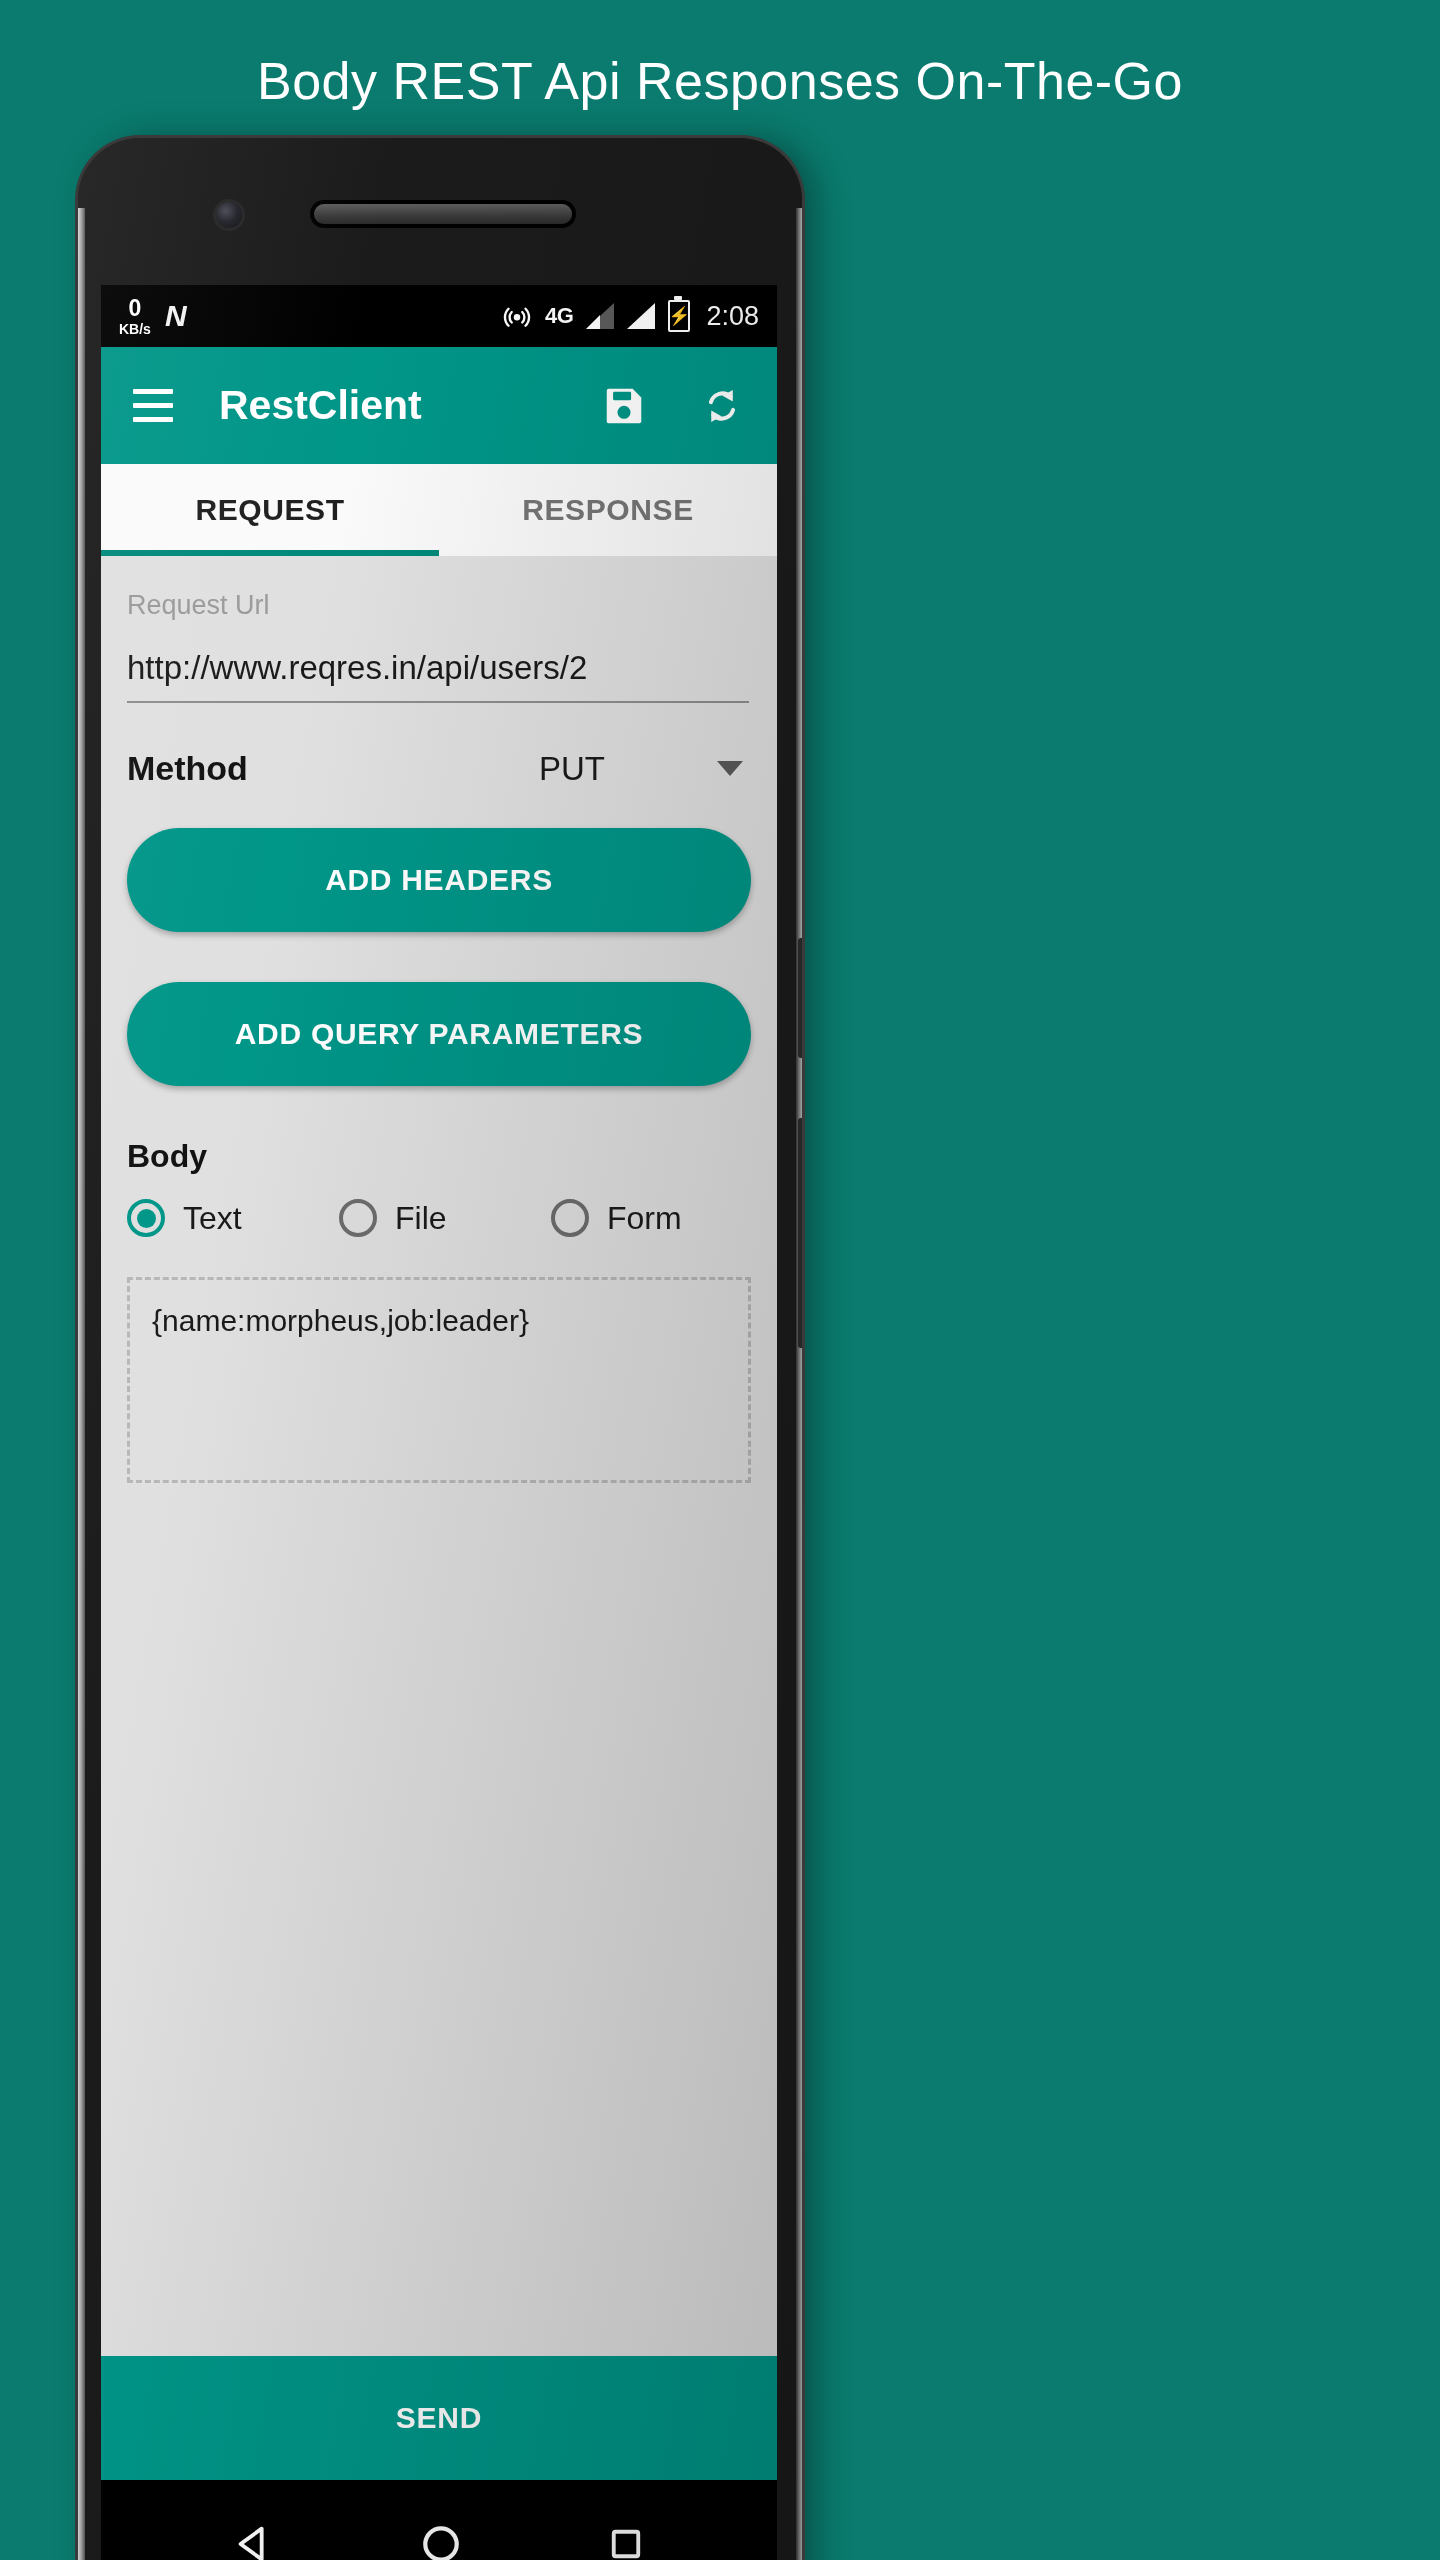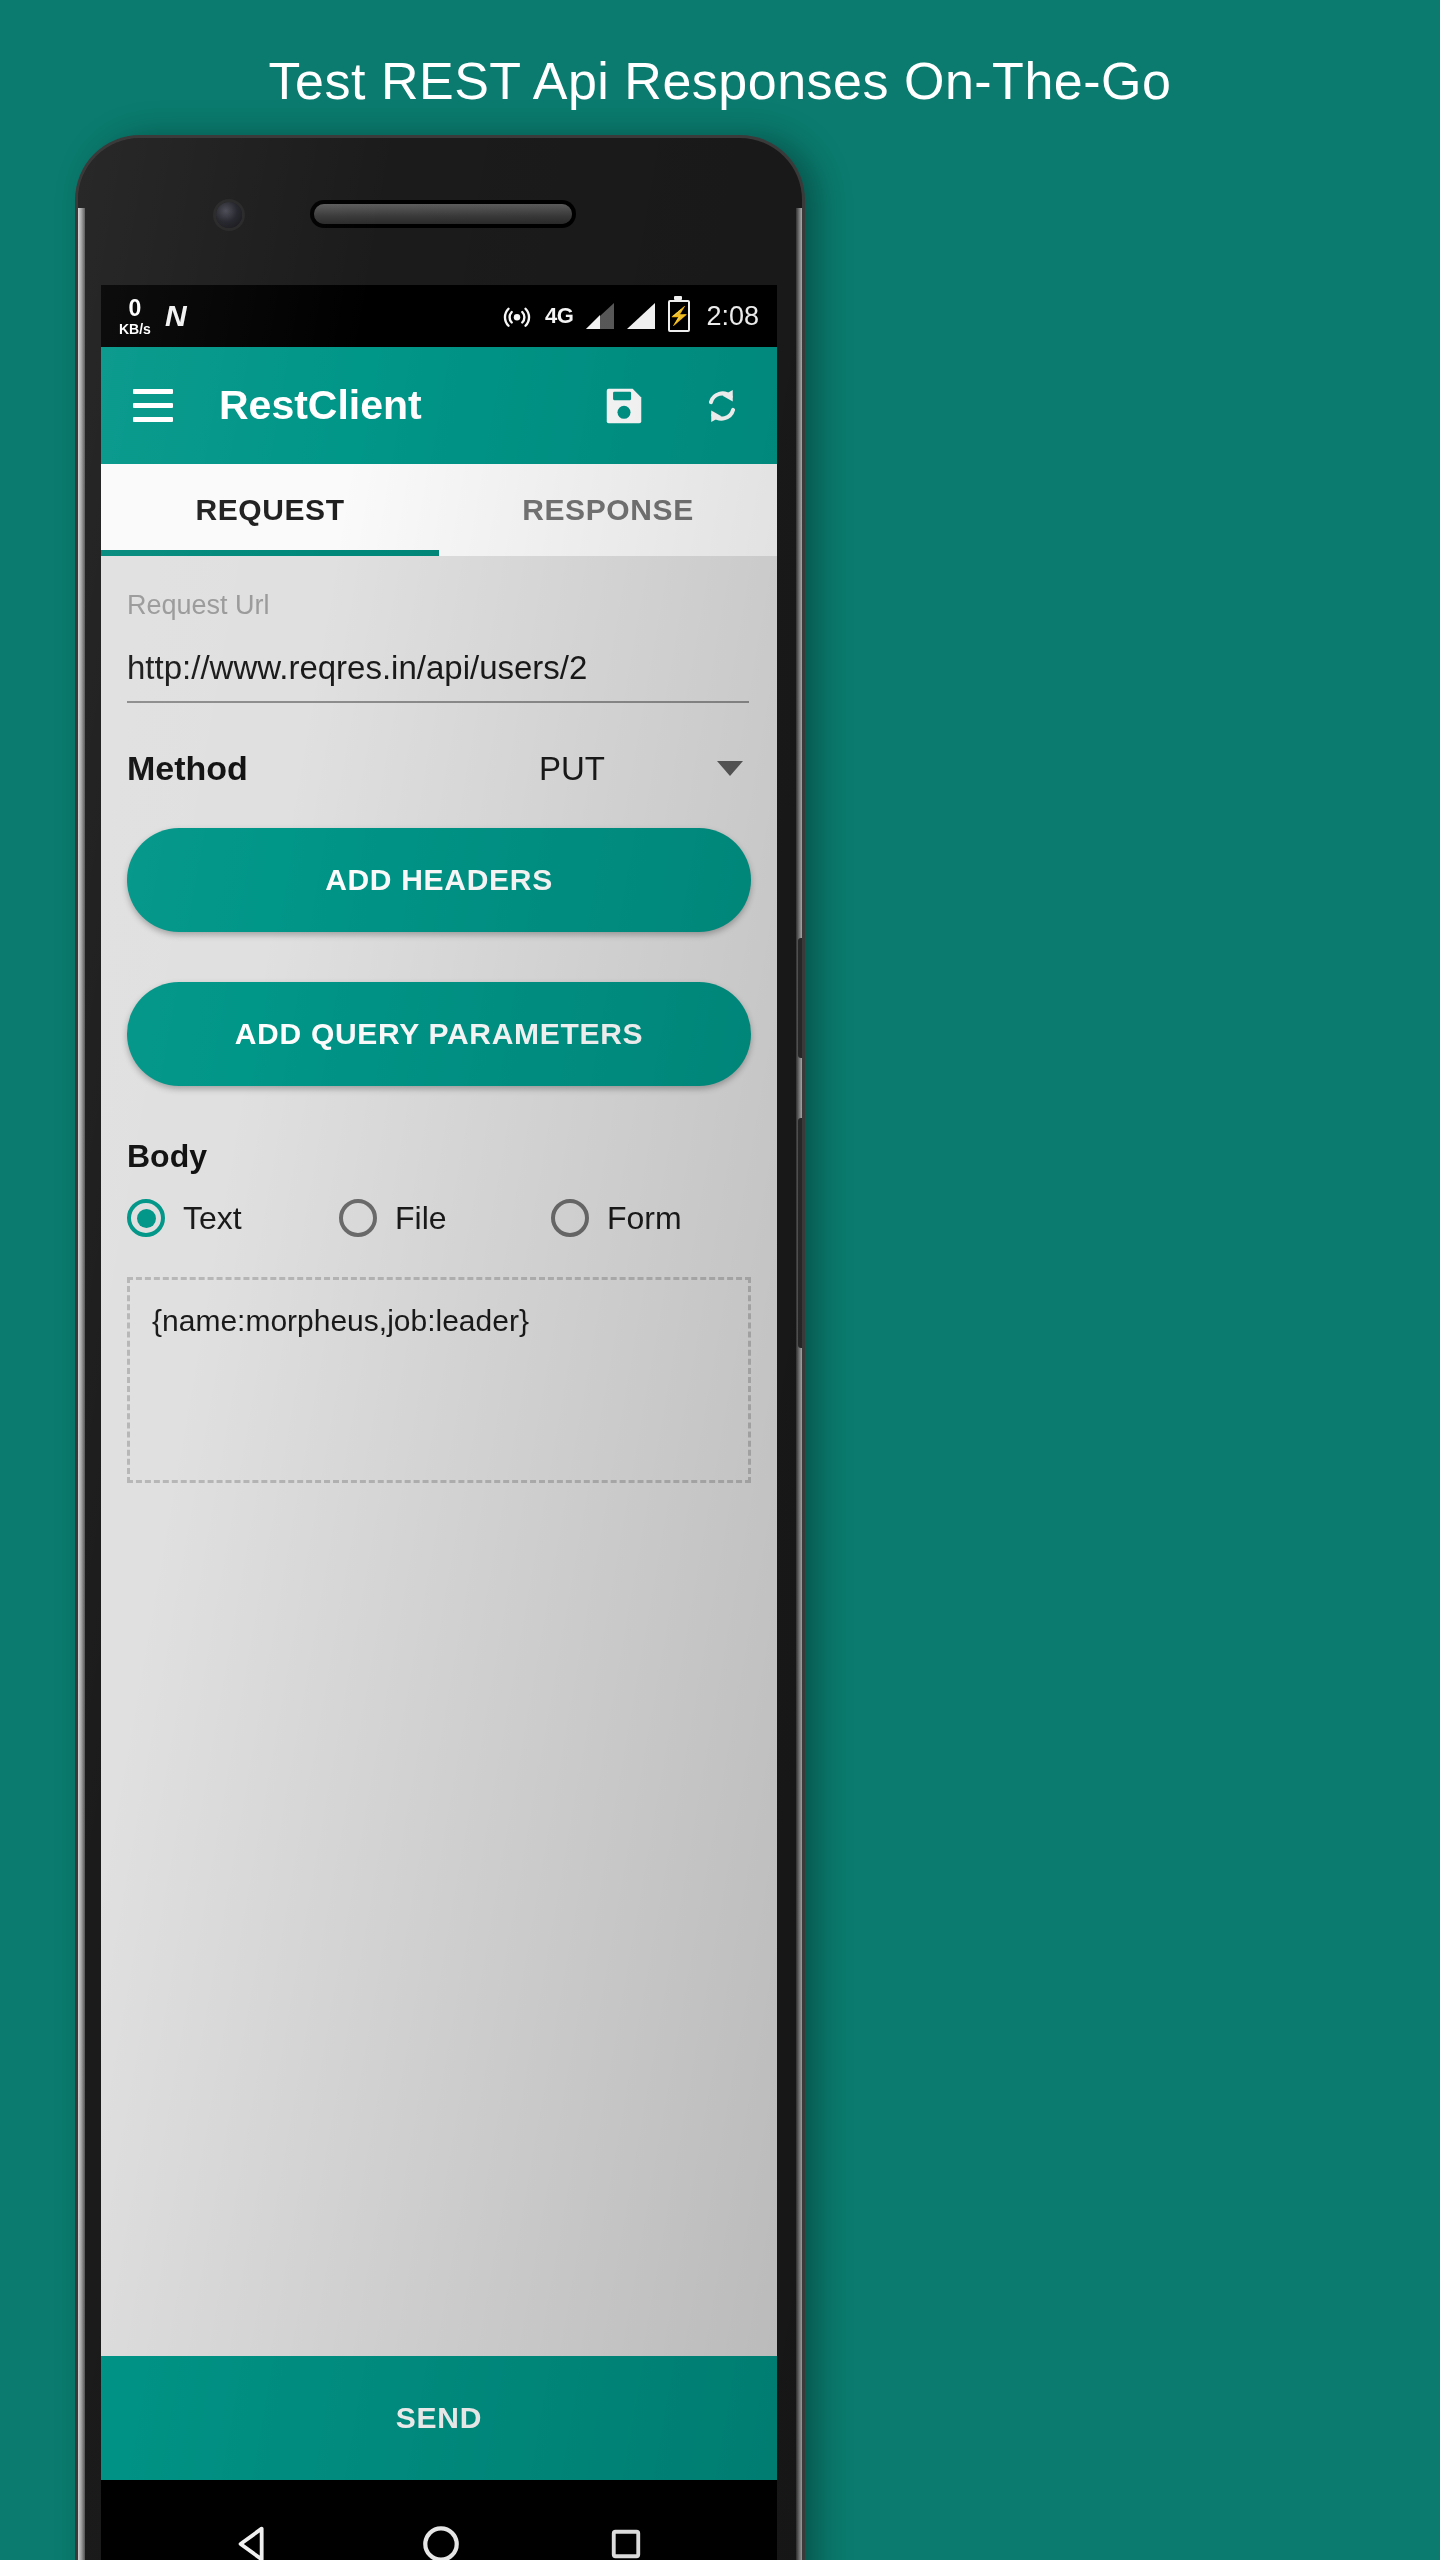--- a/index.html
+++ b/index.html
@@ -436,21 +436,21 @@
     align-items: center;
     justify-content: space-around;
     padding: 0 60px;
     box-sizing: border-box;
   }
   .nav-bar svg { display: block; cursor: pointer; }
 </style>
 </head>
 <body>
 
-<div class="promo-headline">Test REST Api Responses On-The-Go</div>
+<div class="promo-headline">Body REST Api Responses On-The-Go</div>
 
 <div class="phone-frame">
   <div class="frame-edge-left"></div>
   <div class="frame-edge-right"></div>
   <div class="side-button pwr"></div>
   <div class="side-button vol"></div>
   <div class="phone-camera"></div>
   <div class="phone-earpiece"></div>
 
   <div class="screen">

